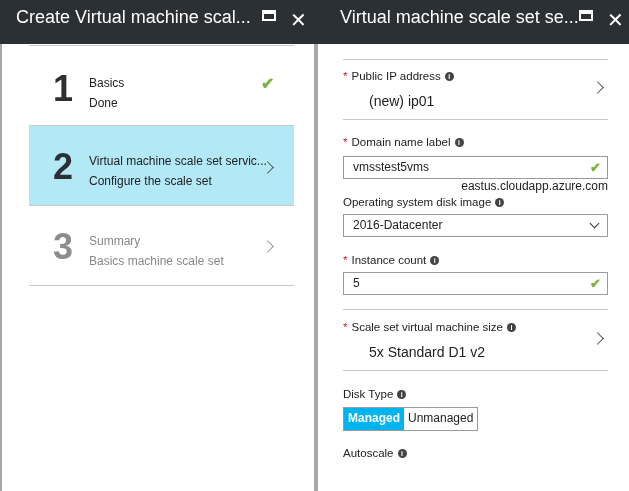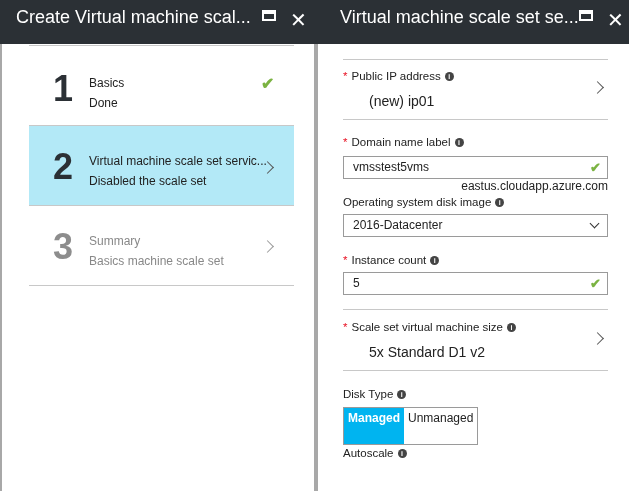--- a/index.html
+++ b/index.html
@@ -30,21 +30,21 @@
   .step.disabled .chevron-icon { border-color: #999; }
   .sep { position: absolute; left: 25px; width: 265px; height: 1px; background: #c8c8c8; }
   .label { position: absolute; left: 25px; font-size: 11.5px; color: #222; white-space: nowrap; }
   .star { color: #e81123; margin-right: 4px; }
   .info-icon { display: inline-block; width: 9px; height: 9px; border-radius: 50%; background: #444; color: #fff; font-size: 7px; line-height: 9px; text-align: center; font-weight: bold; margin-left: 4px; vertical-align: 1px; }
   .value-text { position: absolute; left: 51px; font-size: 14px; color: #222; white-space: nowrap; }
   .input { position: absolute; left: 25px; width: 265px; height: 23px; border: 1px solid #9a9a9a; background: #fff; font-size: 12px; padding-left: 9px; line-height: 21px; color: #222; }
   .input .ok { position: absolute; right: 6px; top: 0; color: #7bb342; font-size: 13px; font-weight: bold; }
   .dd-arrow { position: absolute; right: 9px; top: 5px; width: 7px; height: 7px; border-right: 1.8px solid #333; border-bottom: 1.8px solid #333; transform: rotate(45deg); }
   .hint { position: absolute; right: 21px; font-size: 12px; color: #222; white-space: nowrap; }
-  .seg { position: absolute; left: 25px; display: flex; border: 1px solid #9a9a9a; height: 38px; }
+  .seg { position: absolute; left: 25px; display: flex; border: 1px solid #9a9a9a; height: 24px; }
   .seg div { font-size: 12px; line-height: 20px; padding: 0 4px; color: #222; background: #fff; cursor: pointer; }
   .seg div.on { background: #00b4f0; color: #fff; font-weight: bold; }
 </style>
 </head>
 <body>
 
 <div class="root">
 
   <div class="blade left">
     <div class="hdr">
@@ -55,21 +55,21 @@
     <div class="steps">
       <div class="step first">
         <span class="step-num" style="top:22px;">1</span>
         <span class="step-title" style="top:30px;text-align:center;">Basics</span>
         <span class="step-sub" style="top:50px;">Done</span>
         <span class="check-icon" style="left:232px;top:28px;">✔</span>
       </div>
       <div class="step active">
         <span class="step-num" style="top:20px;">2</span>
         <span class="step-title" style="top:28px;">Virtual machine scale set servic...</span>
-        <span class="step-sub" style="top:48px;">Disabled the scale set</span>
+        <span class="step-sub" style="top:48px;">Configure the scale set</span>
         <span class="chevron-icon" style="left:234px;top:37px;"></span>
       </div>
       <div class="step disabled">
         <span class="step-num" style="top:20px;">3</span>
         <span class="step-title" style="top:28px;">Summary</span>
         <span class="step-sub" style="top:48px;">Basics machine scale set</span>
         <span class="chevron-icon" style="left:234px;top:36px;"></span>
       </div>
     </div>
   </div>

